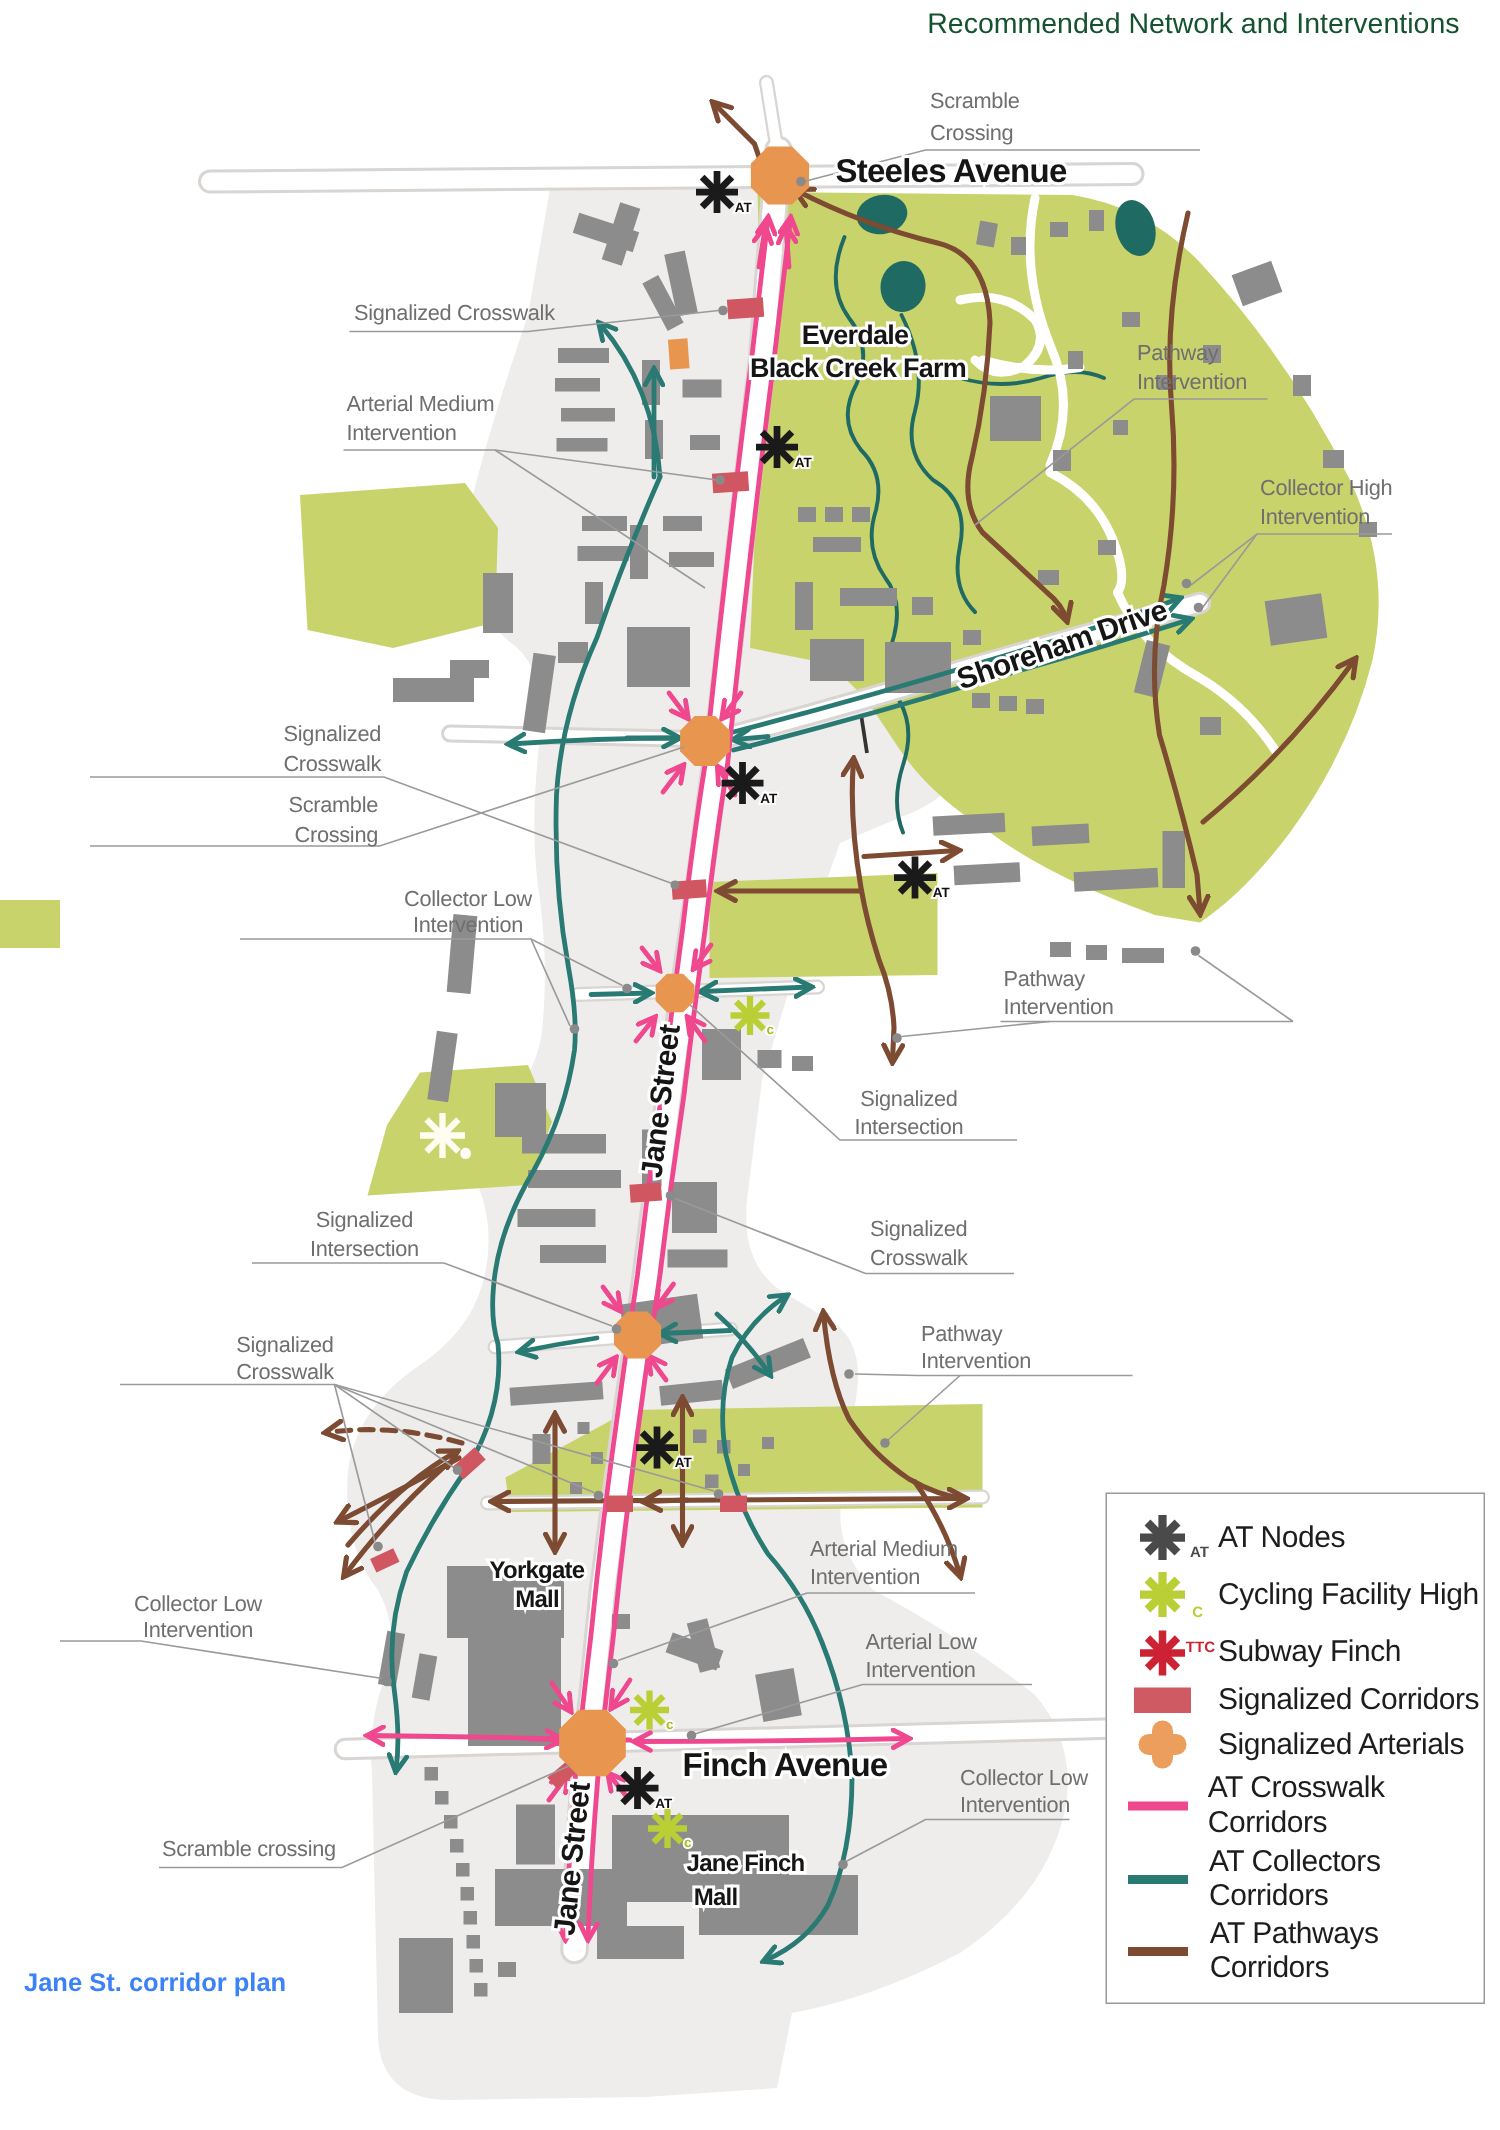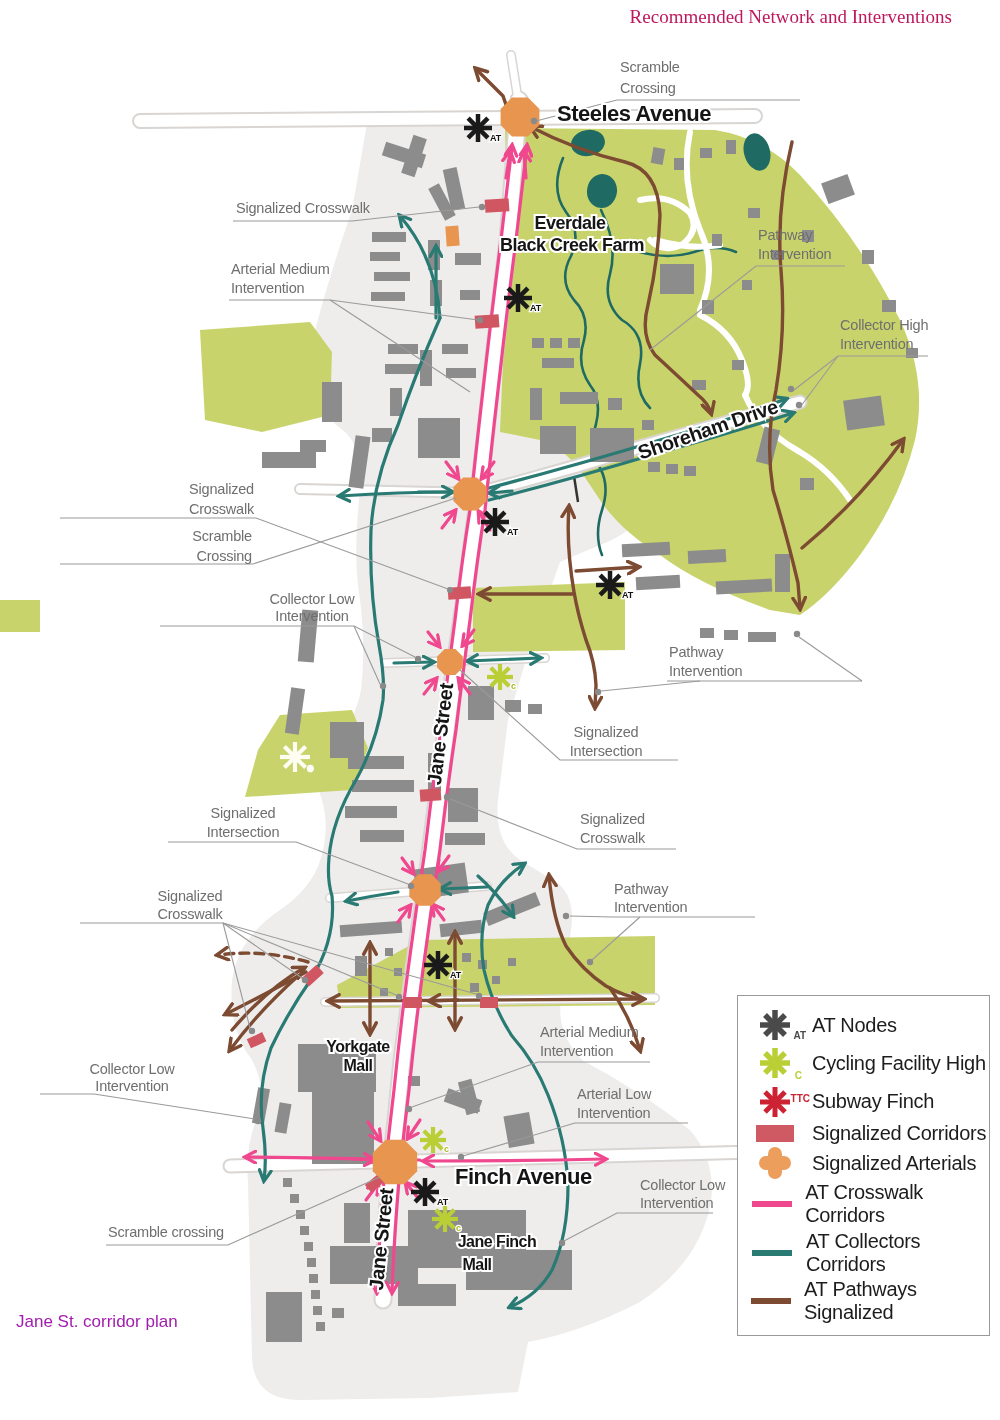--- a/index.html
+++ b/index.html
@@ -21,22 +21,22 @@
   .dot{fill:#8a8a8a;}
   .ann{font-size:14.5px;fill:#6f6f6f;letter-spacing:-0.2px;}
   .tae{text-anchor:end;} .tam{text-anchor:middle;}
   
   .st{font-weight:bold;fill:#151515;stroke:#ffffff;stroke-width:4px;paint-order:stroke;letter-spacing:-0.5px;}
   .st22{font-size:22px;} .st20{font-size:20px;} .st18{font-size:18px;} .st16{font-size:16px;}
   .sub{font-size:9px;font-weight:bold;stroke:#fff;stroke-width:2.5px;paint-order:stroke;}
   
   .xwalk{fill:#d05662;} .xing{fill:#e8954f;}
   
-  #title{position:absolute;top:6px;right:48px;font-size:19px;color:#be185d;font-family:Liberation Serif, serif;}
-  #caption{position:absolute;left:16px;top:1312px;font-size:17px;color:#a21caf;}
+  #title{position:absolute;top:6px;right:27px;font-size:19px;color:#14532d;}
+  #caption{position:absolute;left:16px;top:1312px;font-size:17px;color:#3b82f6;font-weight:bold;}
   
   #legend{position:absolute;left:737px;top:995px;width:253px;height:341px;background:#fff;
           border:1.6px solid #9a9a9a;box-sizing:border-box;display:flex;flex-direction:column;
           justify-content:space-around;padding:10px 0 10px 0;}
   .lg-row{display:flex;align-items:center;}
   .lg-ico{width:74px;display:flex;justify-content:center;align-items:center;position:relative;}
   .lg-label{font-size:20px;color:#1d1d1d;letter-spacing:-0.3px;}
   .lg-sub{position:absolute;font-size:10px;font-weight:bold;}
   .sw-rect{width:38px;height:17px;background:#cf5a63;}
   .sw-line{width:40px;height:6px;}
@@ -612,17 +612,17 @@
   <div class="lg-row">
     <div class="lg-ico">
           <div class="sw-line" style="background:#2a7a74"></div>
         </div>
     <div class="lg-label">AT Collectors Corridors</div>
   </div>
   <div class="lg-row">
     <div class="lg-ico">
           <div class="sw-line" style="background:#7d4a32"></div>
         </div>
-    <div class="lg-label">AT Pathways Signalized</div>
+    <div class="lg-label">AT Pathways Corridors</div>
   </div>
 </div>
 
 </div>
 
 </body></html>

